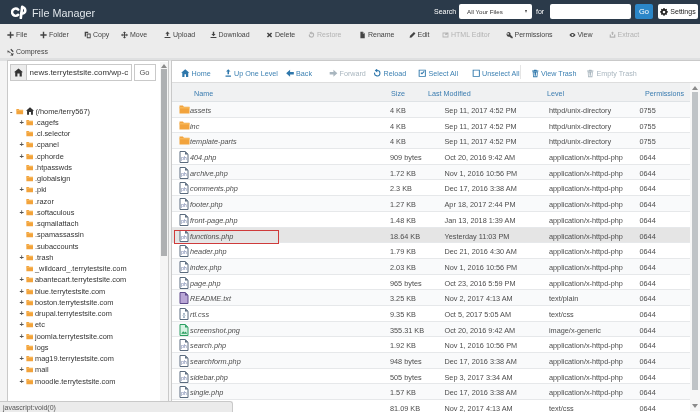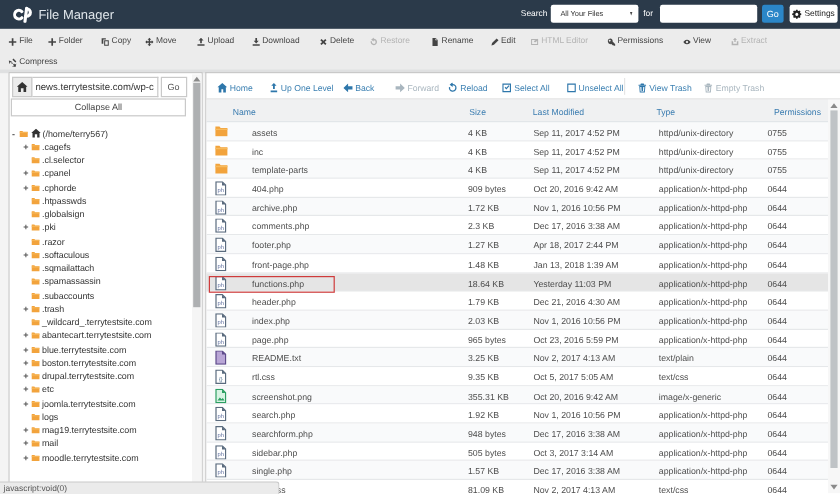--- a/index.html
+++ b/index.html
@@ -63,32 +63,32 @@
 
 #mtbar { position:absolute; left:0; top:0; width:100%; height:22px; border-bottom:1px solid #ddd; }
 .mb { position:absolute; top:6px; height:13px; display:flex; align-items:center; font-size:7.2px;
   color:#3c80b2; white-space:nowrap; }
 .mb svg { margin-right:2px; }
 .mb.dis { color:#a9b6bf; }
 
 #thead { position:absolute; left:0; top:22px; width:100%; height:19px; background:#f0f1f2;
   border-bottom:1px solid #dfe3e6; font-size:7.2px; color:#3a7cb0; }
 #thead span { position:absolute; top:6px; }
-.h-name { left:22px; } .h-size { left:219px; } .h-date { left:272px;text-align:center; }
+.h-name { left:22px; } .h-size { left:219px; } .h-date { left:256px;text-align:center; }
 .h-type { left:375px; } .h-perm { left:473px; }
 
 #tbody { position:absolute; left:0; top:41px; width:100%; }
 .trow { position:relative; height:15.7px; font-size:7.3px; color:#4d4d4d;
   border-bottom:1px solid #e6e8ea; }
 .trow.odd { background:#f9fafb; }
 .trow.even { background:#fff; }
 .trow.hl { background:#e5e5e5; }
 .trow span { position:absolute; top:4px; }
 .c-icon { left:7px; top:2px !important; }
-.c-name { left:38px; } .c-size { left:218px; } .c-date { left:272.5px; }
+.c-name { left:18px;font-style:italic; } .c-size { left:218px; } .c-date { left:272.5px; }
 .c-type { left:377px; } .c-perm { left:467.5px; }
 .redbox { position:absolute; left:2px; top:2px; width:105px; height:14px;
   border:1.5px solid #cf3b3b; z-index:5; }
 
 #mscroll { position:absolute; right:0px; top:22px; width:10px; height:328px; background:#f7f7f7; }
 #mscroll .thumb { position:absolute; left:2px; top:9px; width:6px; height:298px; background:#bfc3c6; }
 #mscroll .up, #mscroll .dn { position:absolute; left:2px; width:0; height:0;
   border-left:3px solid transparent; border-right:3px solid transparent; }
 #mscroll .up { top:3px; border-bottom:4px solid #8a8a8a; }
 #mscroll .dn { bottom:3px; border-top:4px solid #8a8a8a; }
@@ -169,21 +169,20 @@
 <div id="sidebar">
   <div id="snav">
     <div id="shome">
         <svg width="9" height="9" viewBox="0 0 9 9">
           <path fill="#333" d="M4.5 0.4 L9 4.2 H7.8 V8.6 H5.6 V5.6 H3.4 V8.6 H1.2 V4.2 H0z"></path>
         </svg>
       </div>
     <div id="spath">news.terrytestsite.com/wp-c</div>
     <div id="sgo">Go</div>
   </div>
-  <div id="collapse">Collapse All</div>
   <div id="tree">
 <div class="titem" style="padding-left:2px">
         <span class="exp">-</span>
         <span class="tfold">
           <svg width="7.5" height="7" viewBox="0 0 10 8">
             <path fill="#f2a33c" d="M0.5 0.8 h3 l0.9 1 h5.1 v5.7 h-9z"></path>
             <path fill="#f8bb5e" d="M0.5 2.2 h9 v1 h-9z"></path>
           </svg>
         </span>
         <span class="thome">
@@ -469,21 +468,21 @@
           <path fill="#2e77ab" d="M2 3.2 h6 l-0.5 6.4 h-5z M3 4.2 l0.3 4.4 h3.4 l0.3-4.4 h-1.1 l-0.2 3.8 h-1.4 l-0.2-3.8z M3.6 0.8 h2.8 l0.5 1 h1.8 v1.1 h-7.4 v-1.1 h1.8z"></path>
         </svg>View Trash</div>
 <div class="mb dis" style="left:414px"><svg width="8.5" height="8.5" viewBox="0 0 10 10">
           <path fill="#a9b6bf" d="M2 3.2 h6 l-0.5 6.4 h-5z M3 4.2 l0.3 4.4 h3.4 l0.3-4.4 h-1.1 l-0.2 3.8 h-1.4 l-0.2-3.8z M3.6 0.8 h2.8 l0.5 1 h1.8 v1.1 h-7.4 v-1.1 h1.8z"></path>
         </svg>Empty Trash</div>
   </div>
   <div id="thead">
     <span class="h-name">Name</span>
       <span class="h-size">Size</span>
     <span class="h-date">Last Modified</span>
-      <span class="h-type">Type</span>
+      <span class="h-type">Level</span>
     <span class="h-perm">Permissions</span>
   </div>
   <div id="tbody">
 <div class="trow odd">
         <span class="c-icon"><svg width="11" height="10" viewBox="0 0 11 10">
             <path fill="#f2a33c" d="M0.5 1.5 h3.4 l1 1.2 h5.6 v6.8 h-10z"></path>
             <path fill="#f8bb5e" d="M0.5 3.2 h10 v1.2 h-10z"></path>
           </svg></span>
         <span class="c-name">assets</span>
         <span class="c-size">4 KB</span>
@@ -682,21 +681,21 @@
         <span class="c-perm">0644</span>
       </div>
 <div class="trow even">
         <span class="c-icon"><svg width="10" height="12" viewBox="0 0 10 12">
             <path fill="#fff" stroke="#5a6b7e" stroke-width="1" d="M1 0.5 h5.2 L9 3.2 V11.5 H1z"></path>
             <path fill="#5a6b7e" d="M6 0.5 L9 3.5 H6z"></path>
             <text x="5" y="9.4" font-size="4.8" fill="#5f6f9f" text-anchor="middle" font-family="Liberation Sans">ph</text>
           </svg></span>
         <span class="c-name">sidebar.php</span>
         <span class="c-size">505 bytes</span>
-        <span class="c-date">Oct 3, 2017 3:14 AM</span>
+        <span class="c-date">Sep 3, 2017 3:34 AM</span>
         <span class="c-type">application/x-httpd-php</span>
         <span class="c-perm">0644</span>
       </div>
 <div class="trow odd">
         <span class="c-icon"><svg width="10" height="12" viewBox="0 0 10 12">
             <path fill="#fff" stroke="#5a6b7e" stroke-width="1" d="M1 0.5 h5.2 L9 3.2 V11.5 H1z"></path>
             <path fill="#5a6b7e" d="M6 0.5 L9 3.5 H6z"></path>
             <text x="5" y="9.4" font-size="4.8" fill="#5f6f9f" text-anchor="middle" font-family="Liberation Sans">ph</text>
           </svg></span>
         <span class="c-name">single.php</span>

